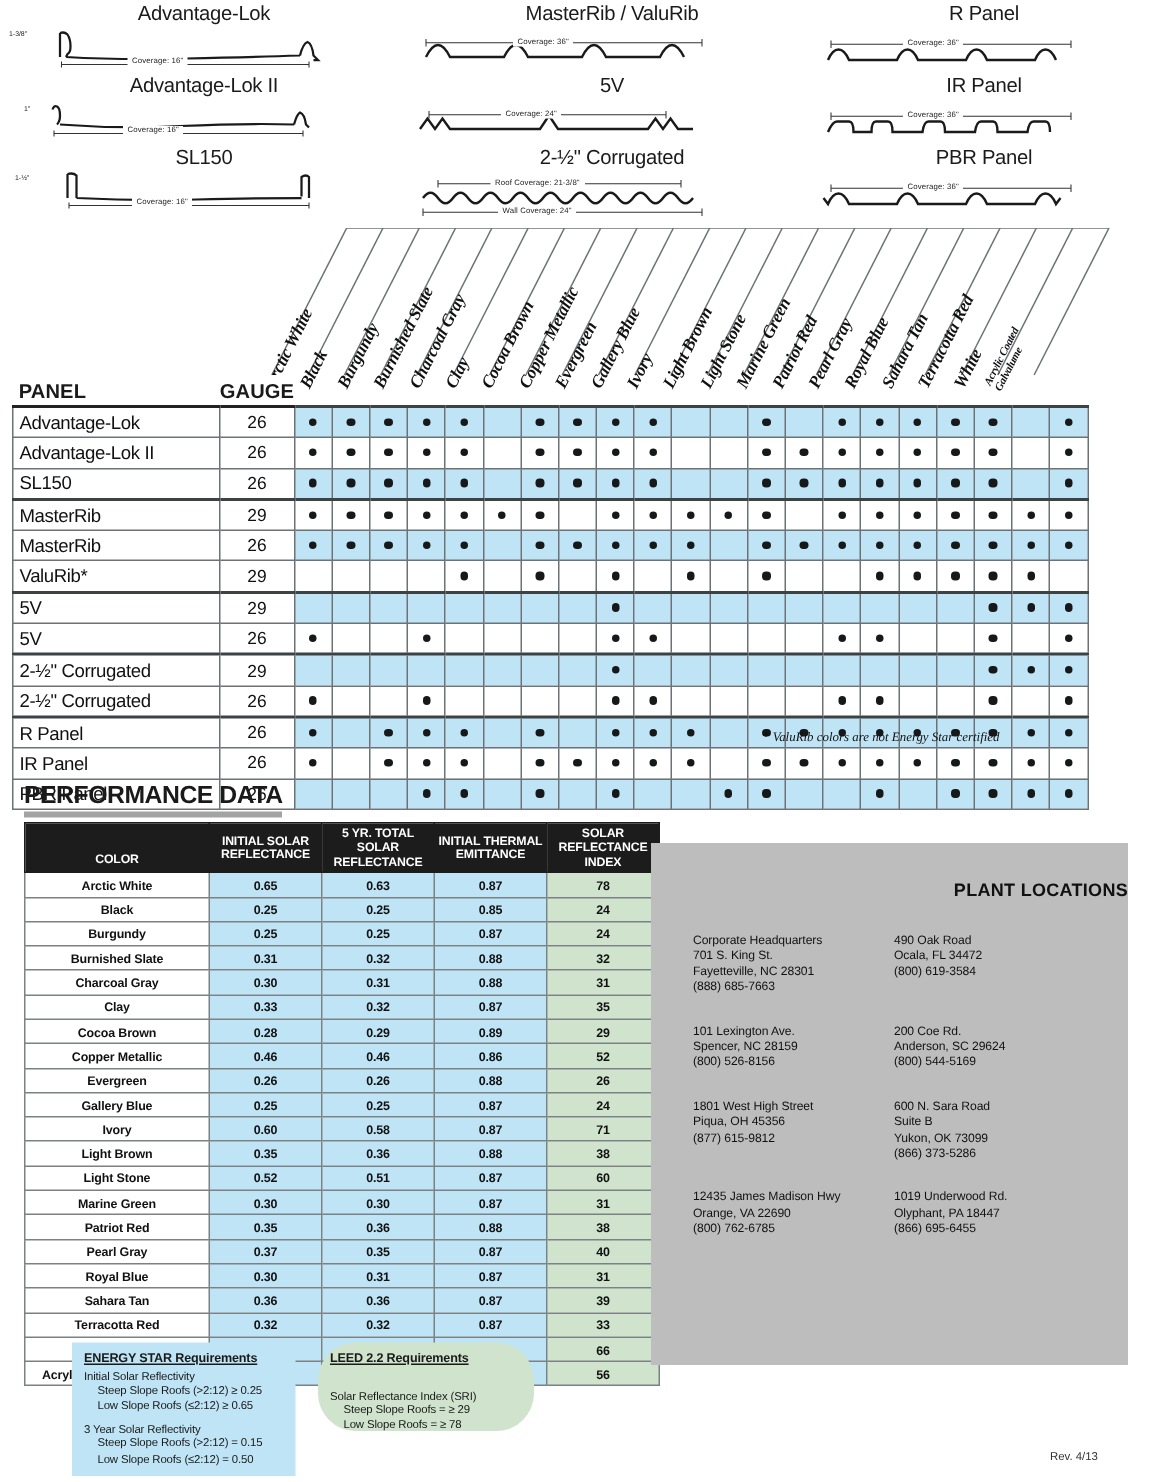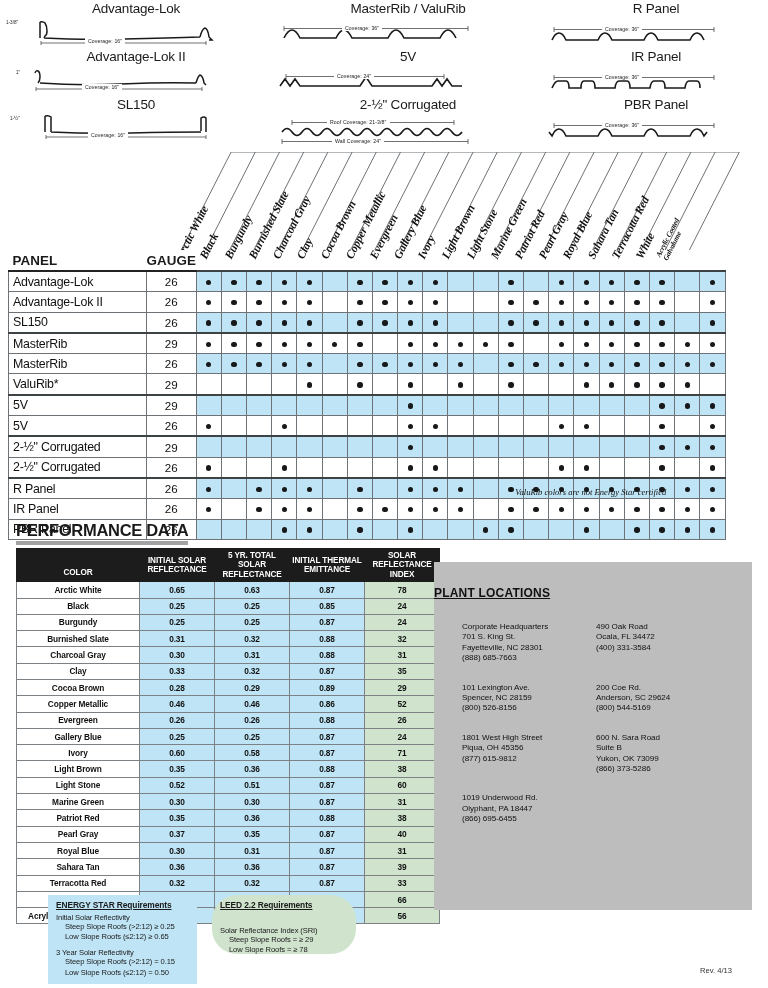--- a/index.html
+++ b/index.html
@@ -124,22 +124,22 @@
   }
   .req-sub{font-size:7.6px;font-weight:400;margin-top:3px;letter-spacing:-.1px;}
   .req-li{font-size:7.6px;margin-left:9px;line-height:10.2px;letter-spacing:-.1px;}
 
   
   #plants{
     position:absolute;left:434px;top:562px;width:318px;height:348px;
     background:#bdbdbd;
   }
   #plants-title{
-    text-align:left;font-size:12px;font-weight:700;letter-spacing:.2px;
-    margin-top:24px;text-decoration:underline;color:#111;
+    text-align:right;font-size:12px;font-weight:700;letter-spacing:.2px;
+    margin-top:24px;color:#111;
   }
   .plant-grid{
     position:absolute;left:28px;top:60px;width:268px;
     display:flex;flex-wrap:wrap;
   }
   .plant{width:50%;font-size:8.1px;line-height:10.4px;color:#111;margin-bottom:19px;
     letter-spacing:-.05px;}
   #rev{
     position:absolute;left:700px;top:966px;font-size:7.6px;color:#333;
   }
@@ -833,21 +833,21 @@
   <div class="plant-grid" id="plant-grid">
       <div class="plant">
         <div>Corporate Headquarters</div>
         <div>701 S. King St.</div>
         <div>Fayetteville, NC  28301</div>
         <div>(888) 685-7663</div>
       </div>
       <div class="plant">
         <div>490 Oak Road</div>
         <div>Ocala, FL  34472</div>
-        <div>(400) 331-3584</div>
+        <div>(800) 619-3584</div>
       </div>
       <div class="plant">
         <div>101 Lexington Ave.</div>
         <div>Spencer, NC  28159</div>
         <div>(800) 526-8156</div>
       </div>
       <div class="plant">
         <div>200 Coe Rd.</div>
         <div>Anderson, SC  29624</div>
         <div>(800) 544-5169</div>
@@ -857,20 +857,25 @@
         <div>Piqua, OH  45356</div>
         <div>(877) 615-9812</div>
       </div>
       <div class="plant">
         <div>600 N. Sara Road</div>
         <div>Suite B</div>
         <div>Yukon, OK  73099</div>
         <div>(866) 373-5286</div>
       </div>
       <div class="plant">
+        <div>12435 James Madison Hwy</div>
+        <div>Orange, VA  22690</div>
+        <div>(800) 762-6785</div>
+      </div>
+      <div class="plant">
         <div>1019 Underwood Rd.</div>
         <div>Olyphant, PA  18447</div>
         <div>(866) 695-6455</div>
       </div>
     </div>
 </div>
 
 <div id="rev">Rev. 4/13</div>
 
 </body></html>

